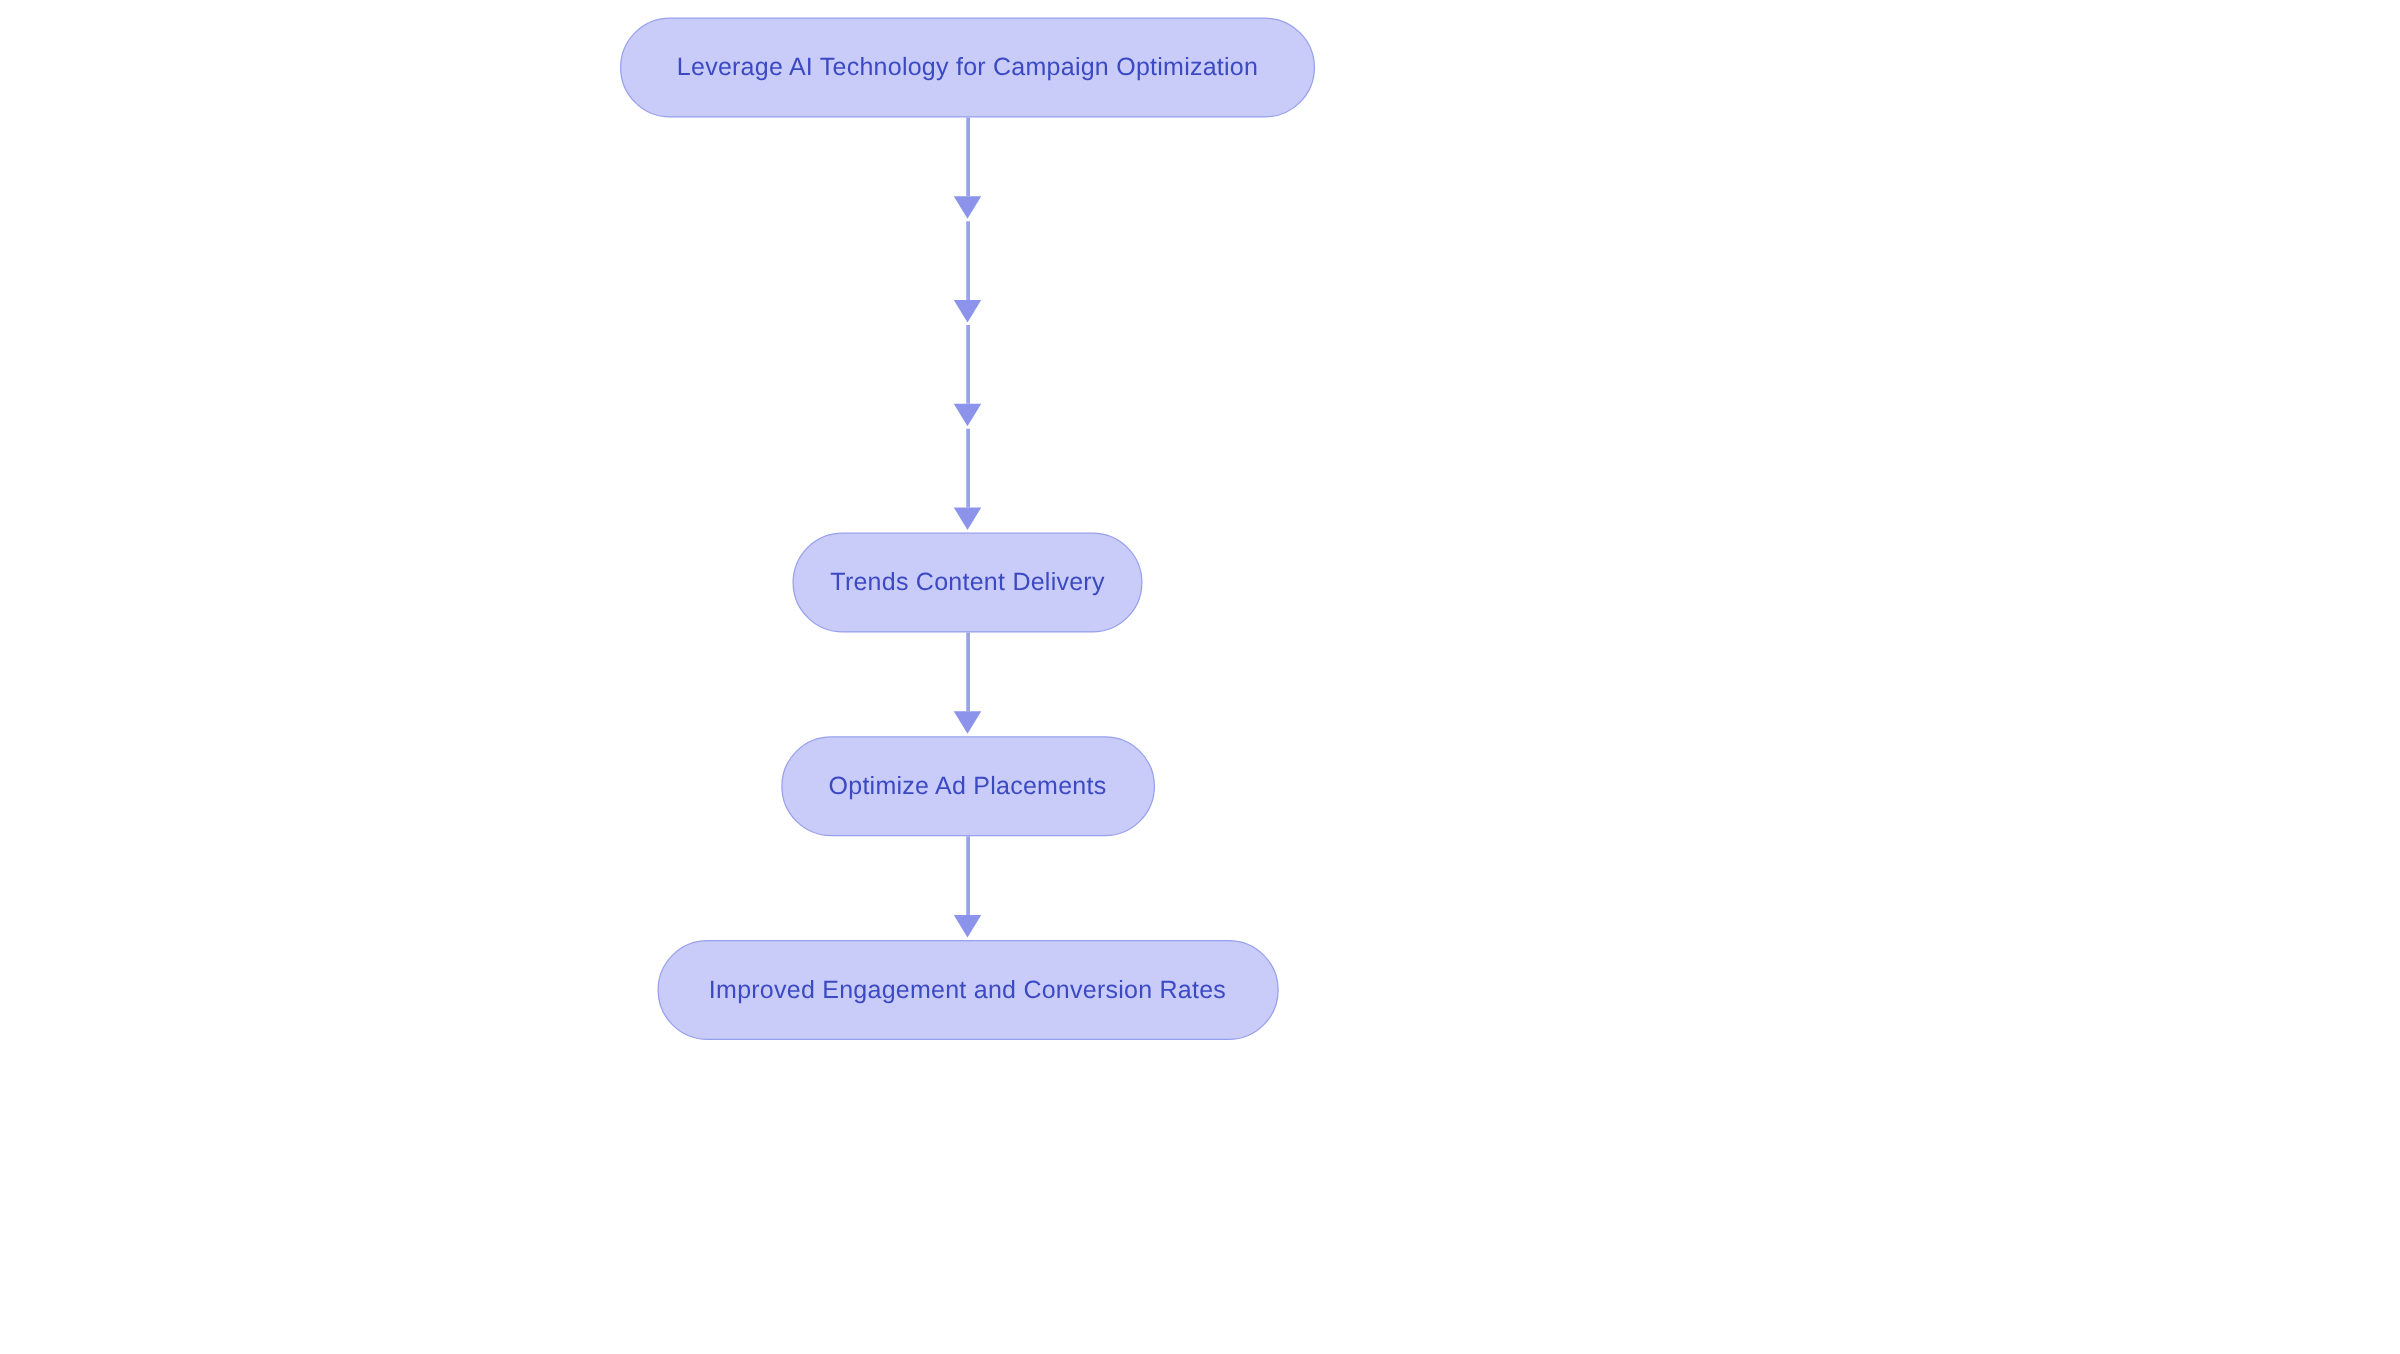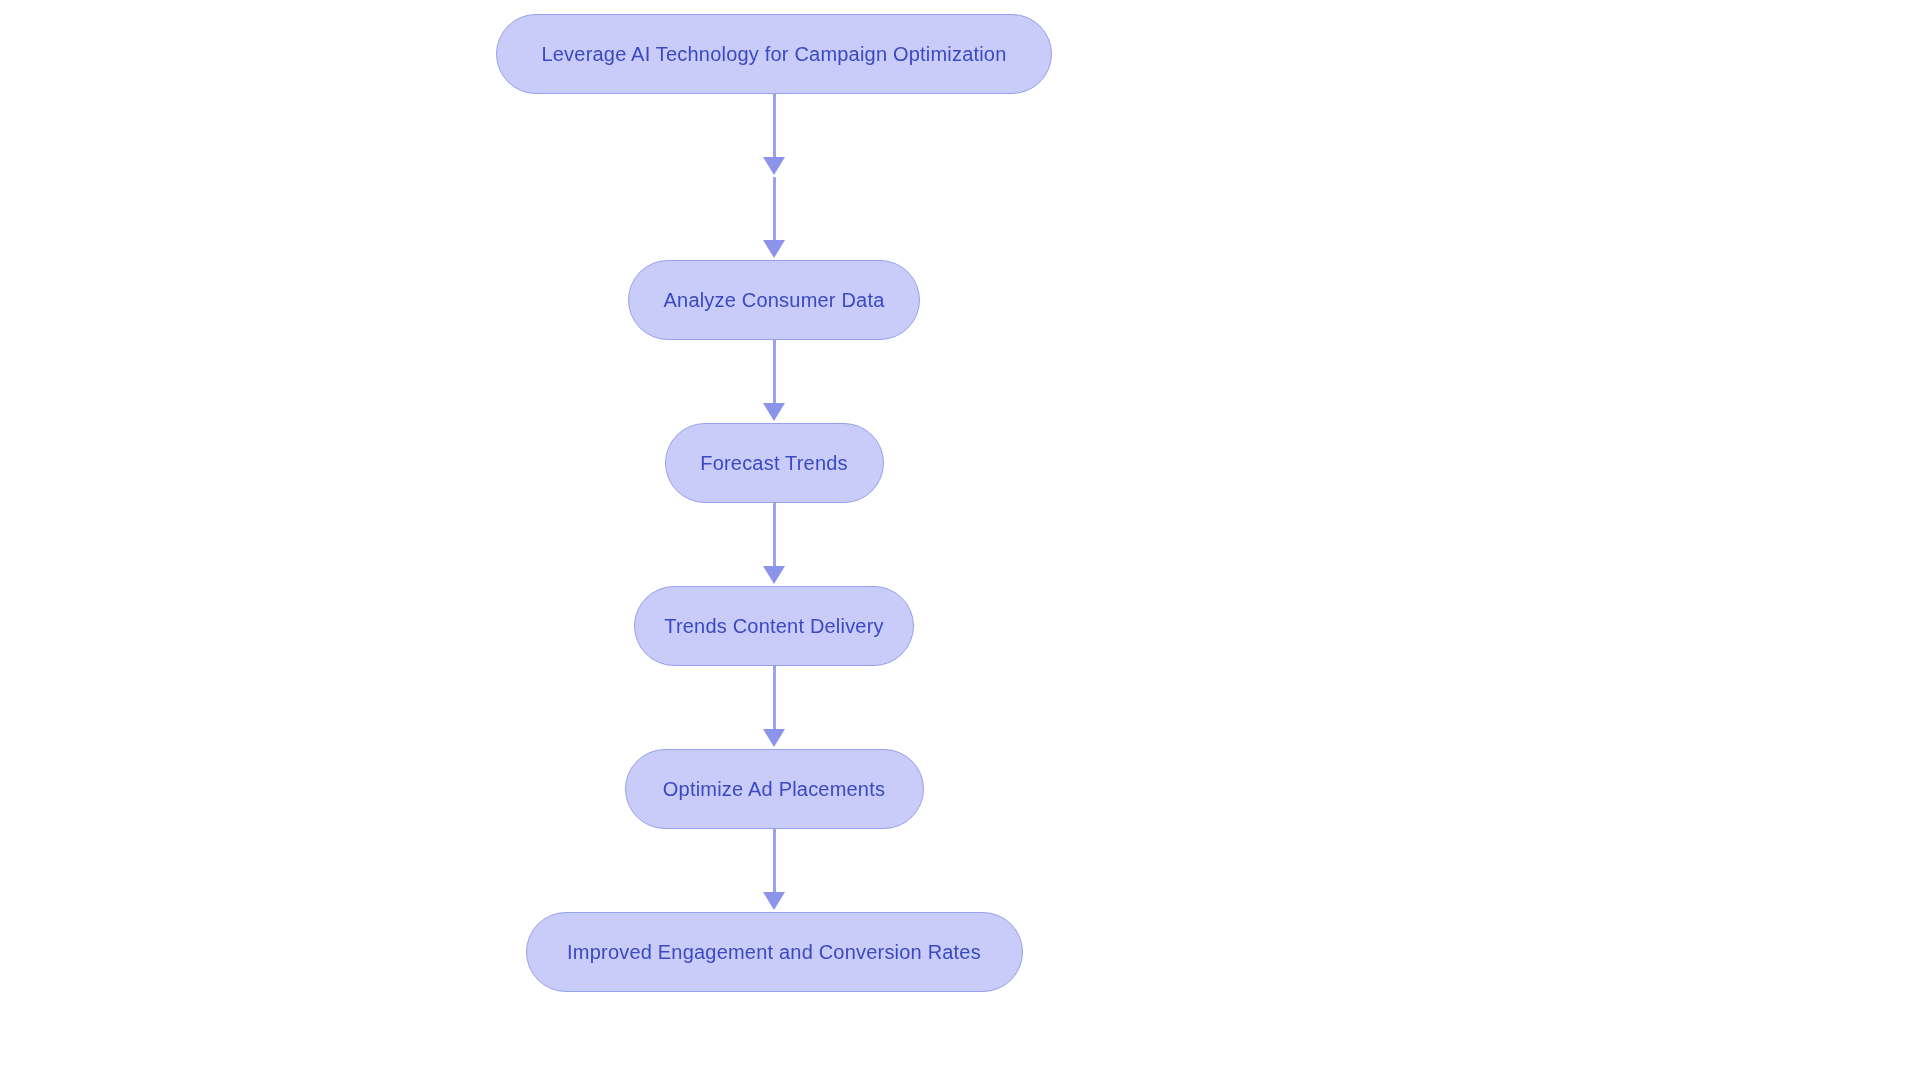--- a/index.html
+++ b/index.html
@@ -72,32 +72,26 @@
     <div class="arrow-line"></div>
     <div class="arrow-head"></div>
   </div>
 
 
   <div class="arrow">
     <div class="arrow-line"></div>
     <div class="arrow-head"></div>
   </div>
 
-  <div class="node" style="width:292px">
-    <span class="node-label">Analyze Consumer Data</span>
-  </div>
 
   <div class="arrow">
     <div class="arrow-line"></div>
     <div class="arrow-head"></div>
   </div>
 
-  <div class="node" style="width:219px">
-    <span class="node-label">Forecast Trends</span>
-  </div>
 
   <div class="arrow">
     <div class="arrow-line"></div>
     <div class="arrow-head"></div>
   </div>
 
   <div class="node" style="width:280px">
     <span class="node-label">Trends Content Delivery</span>
   </div>
 

